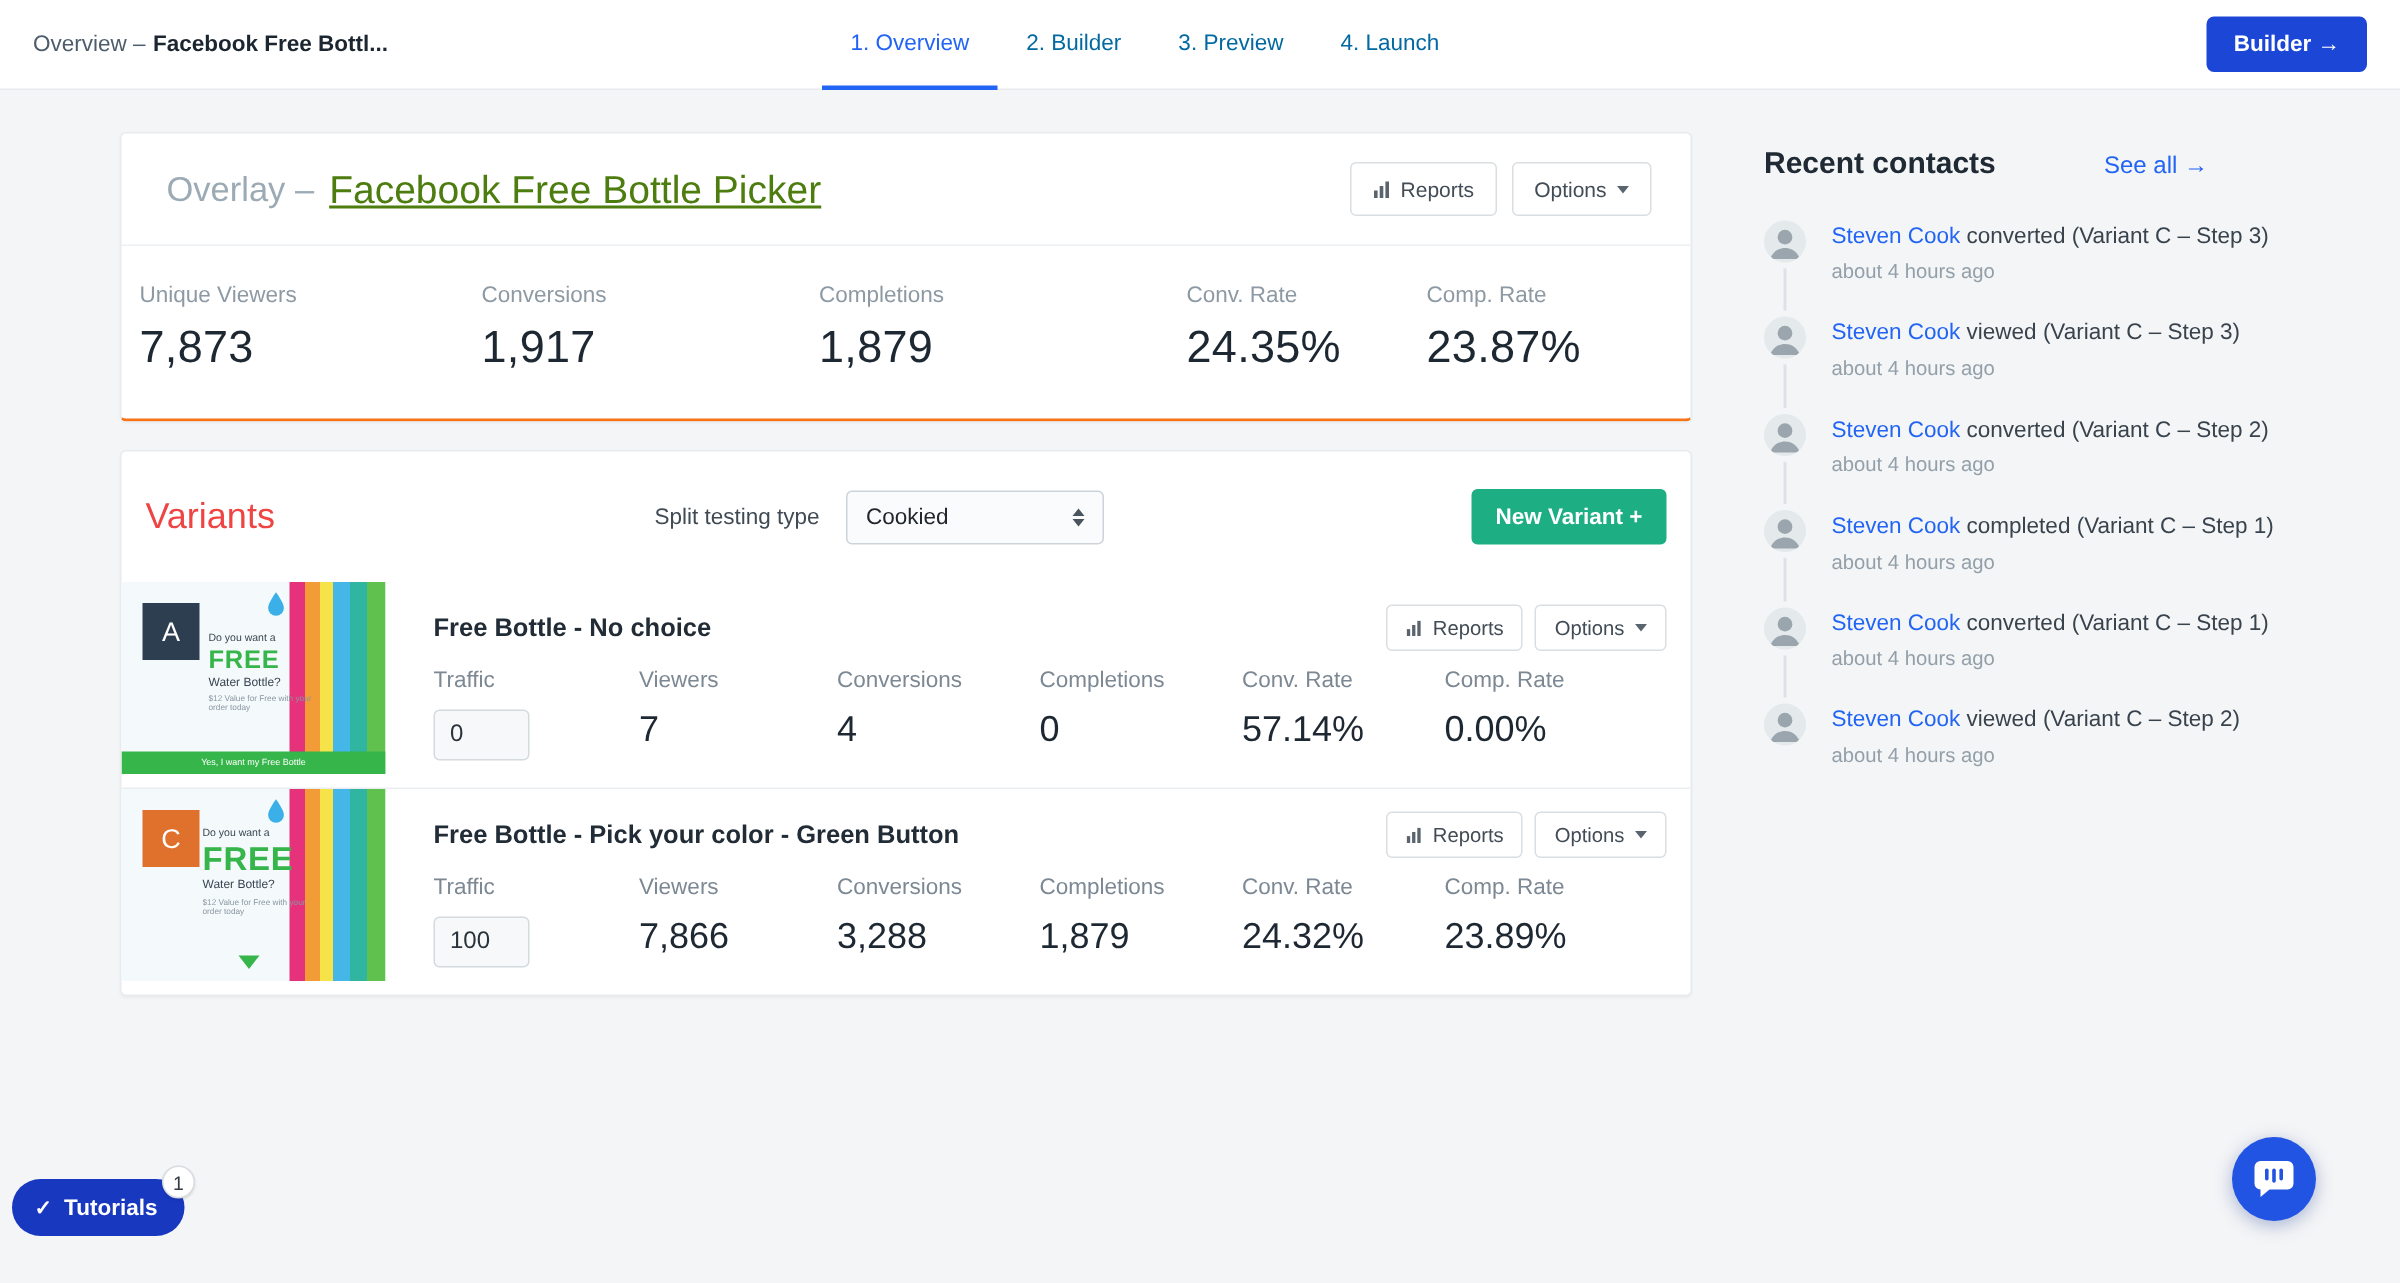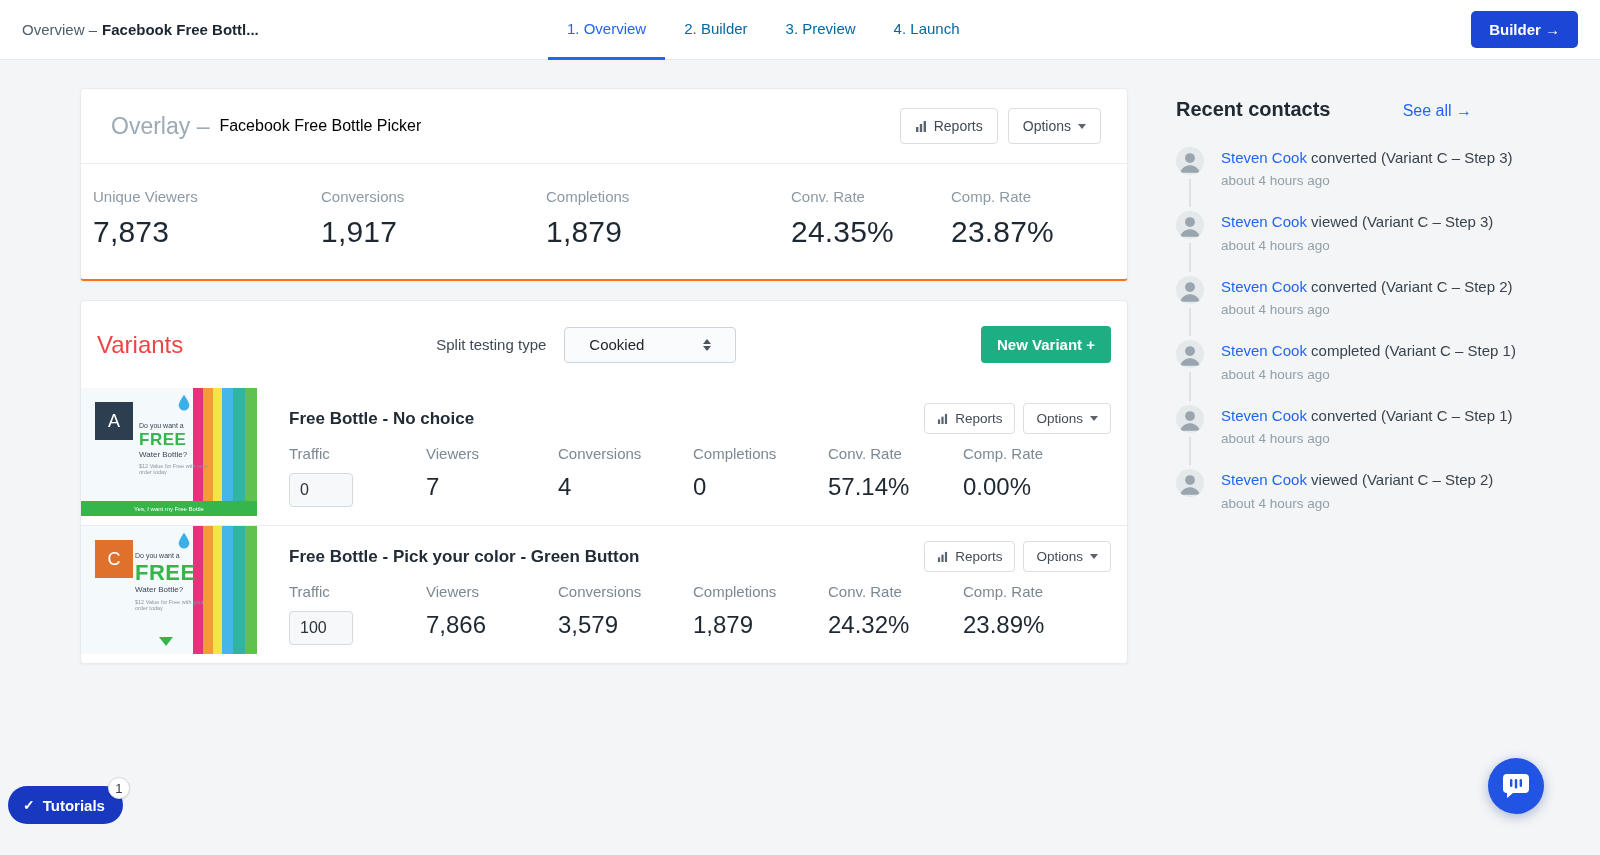--- a/index.html
+++ b/index.html
@@ -22,40 +22,40 @@
     padding:10px 18px; border:none; border-radius:5px; cursor:pointer; font-family:inherit; }
 
   
   .card { position:absolute; background:#fff; border:1px solid #e8ebee; border-radius:4px;
     box-shadow:0 1px 2px rgba(20,30,40,0.05); }
   .overview-card { left:80px; top:88px; width:1048px; border-bottom:2px solid #f97316; }
   .variants-card { left:80px; top:300px; width:1048px; }
 
   .card-header { display:flex; align-items:center; padding:19px 26px 19px 30px; border-bottom:1px solid #edf0f2; }
   .overlay-label { font-size:23px; color:#9baab4; margin-right:10px; }
-  .overlay-title { font-size:16px; color:#000000; }
+  .overlay-title { font-size:26px; color:#4d7c0f;text-decoration:underline; }
   .header-actions { margin-left:auto; display:flex; gap:10px; }
 
   .btn-light { display:inline-flex; align-items:center; gap:7px; background:#fff;
     border:1px solid #d9dee2; border-radius:4px; padding:9px 14px; font-size:14px; color:#424c56;
     cursor:pointer; font-family:inherit; white-space:nowrap; }
   .btn-light.small { padding:7px 12px; font-size:13.5px; }
   .caret-down { width:0; height:0; border-left:4px solid transparent; border-right:4px solid transparent;
     border-top:5px solid #5a646e; display:inline-block; }
 
   .stats-grid { display:grid; grid-template-columns:228px 225px 245px 160px 1fr; padding:24px 26px 30px 12px; }
   .stat-label { font-size:15px; color:#8d99a3; }
   .stat-value { font-size:30px; color:#1e2833; margin-top:10px; letter-spacing:0.2px; }
 
   
   .variants-header { display:flex; align-items:center; padding:25px 16px; }
   .variants-title { font-size:24px; color:#ef4444; font-weight:500; }
   .split-label { margin-left:253px; font-size:15px; color:#3f4a54; }
   .select { margin-left:18px; width:172px; height:36px; border:1px solid #ccd3d9; border-radius:4px;
-    background:#fafbfc; display:flex; align-items:center; padding:0 24px; font-size:15px; color:#20262c;
+    background:#fafbfc; display:flex; align-items:center; padding:0 12px; font-size:15px; color:#20262c;
     cursor:pointer; }
   .select-arrows { margin-left:auto; display:flex; flex-direction:column; gap:2px; }
   .tri-up { width:0; height:0; border-left:4px solid transparent; border-right:4px solid transparent;
     border-bottom:5px solid #4a545e; }
   .tri-dn { width:0; height:0; border-left:4px solid transparent; border-right:4px solid transparent;
     border-top:5px solid #4a545e; }
   .new-variant-btn { margin-left:auto; background:#1eae83; color:#fff; font-weight:700; font-size:15px;
     padding:10px 16px; border:none; border-radius:4px; cursor:pointer; font-family:inherit; }
 
   .variant-row { display:flex; }
@@ -290,21 +290,21 @@
         <div>
           <div class="vstat-label">Traffic</div>
           <input class="traffic-input" type="text" value="100" style="">
         </div>
         <div>
           <div class="vstat-label">Viewers</div>
           <div class="vstat-value">7,866</div>
         </div>
         <div>
           <div class="vstat-label">Conversions</div>
-          <div class="vstat-value">3,579</div>
+          <div class="vstat-value">3,288</div>
         </div>
         <div>
           <div class="vstat-label">Completions</div>
           <div class="vstat-value">1,879</div>
         </div>
         <div>
           <div class="vstat-label">Conv. Rate</div>
           <div class="vstat-value">24.32%</div>
         </div>
         <div>

